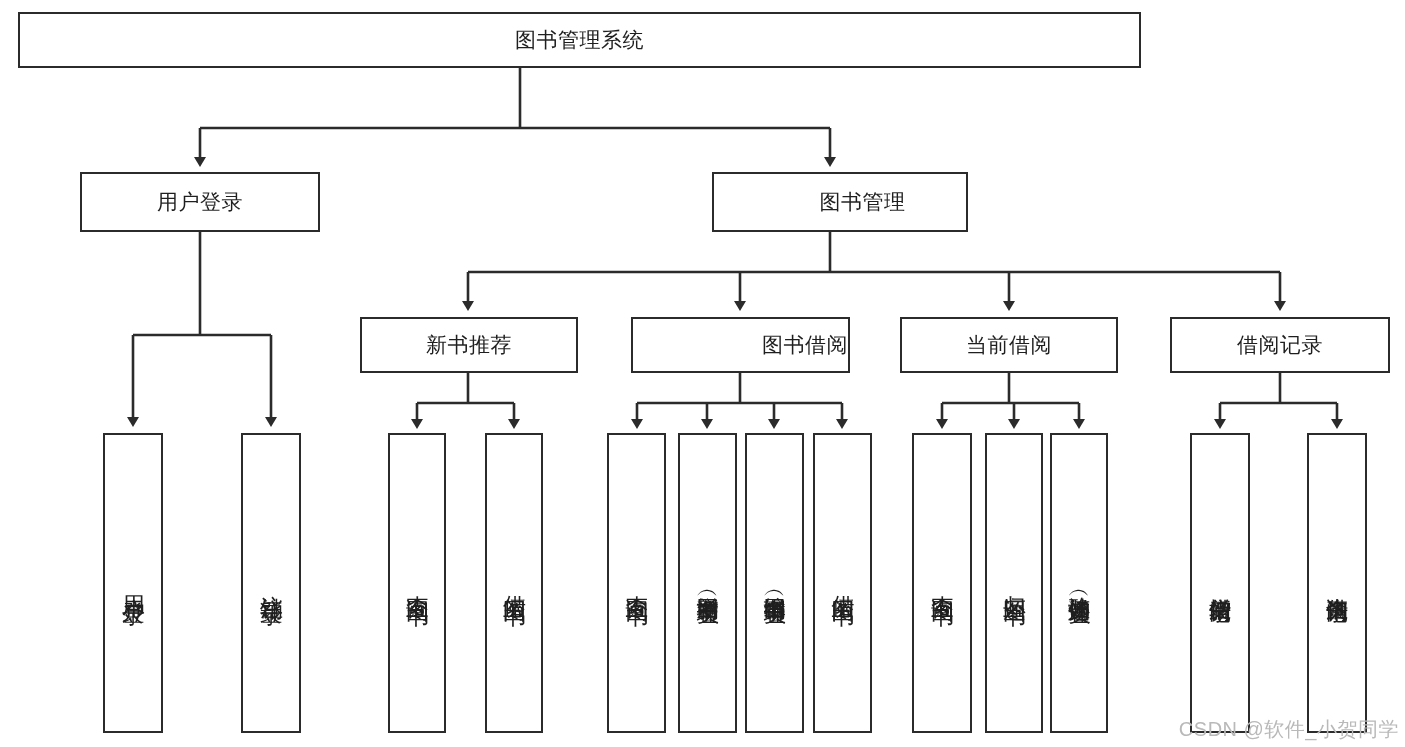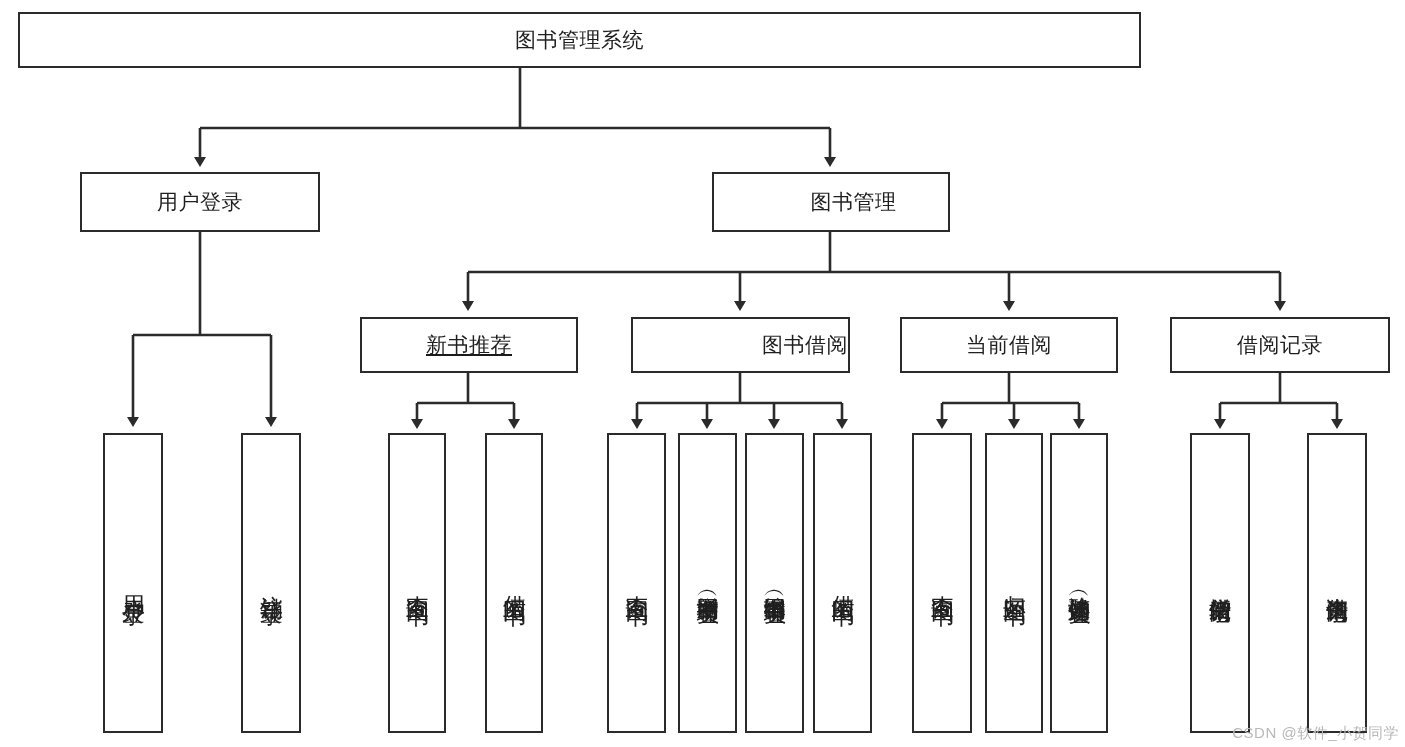--- a/index.html
+++ b/index.html
@@ -45,21 +45,21 @@
     line-height:1.12;
     letter-spacing:3px;
     color:#1f1f1f;
     text-align:center;
     white-space:nowrap;
   }
   .leaf-label.tight{font-size:22px;letter-spacing:1px;}
   .watermark{
     position:absolute;
     right:6px;bottom:4px;
-    font-size:15px;
+    font-size:20px;
     color:#b9b9b9;
     letter-spacing:0.5px;
     white-space:nowrap;
     pointer-events:none;
   }
 </style>
 </head>
 <body>
 
 <div id="diagram-root">
@@ -114,25 +114,25 @@
     </g>
   </svg>
 
   <div class="node-box" style="left:18px;top:12px;width:1123px;height:56px;">
     <span class="node-label">图书管理系统</span>
   </div>
 
   <div class="node-box" style="left:80px;top:172px;width:240px;height:60px;">
     <span class="node-label">用户登录</span>
   </div>
-  <div class="node-box" style="left:712px;top:172px;width:238px;height:60px;padding-left:45px;">
+  <div class="node-box" style="left:712px;top:172px;width:256px;height:60px;padding-left:45px;">
     <span class="node-label">图书管理</span>
   </div>
 
-  <div class="node-box" style="left:360px;top:317px;width:218px;height:56px;text-decoration:underline;">
+  <div class="node-box" style="left:360px;top:317px;width:218px;height:56px;">
     <span class="node-label">新书推荐</span>
   </div>
   <div class="node-box" style="left:631px;top:317px;width:219px;height:56px;justify-content:flex-end;">
     <span class="node-label">图书借阅</span>
   </div>
   <div class="node-box" style="left:1170px;top:317px;width:220px;height:56px;">
     <span class="node-label">借阅记录</span>
   </div>
   <div class="node-box" style="left:900px;top:317px;width:218px;height:56px;">
     <span class="node-label">当前借阅</span>

